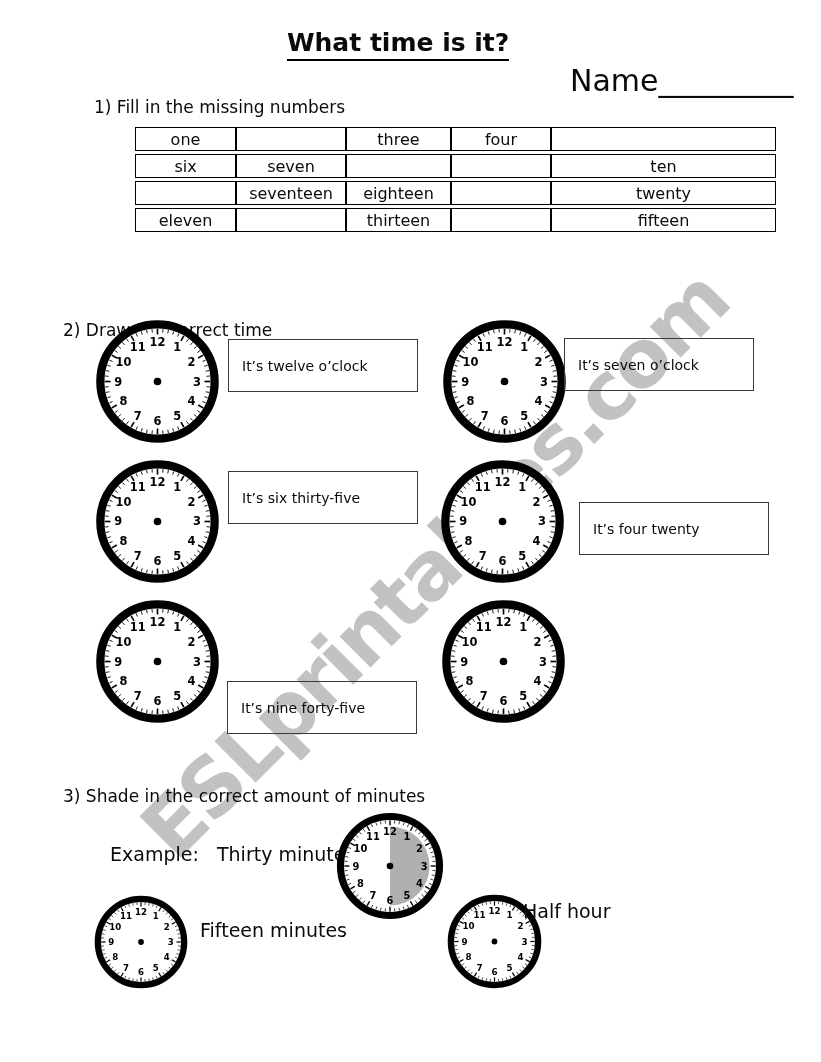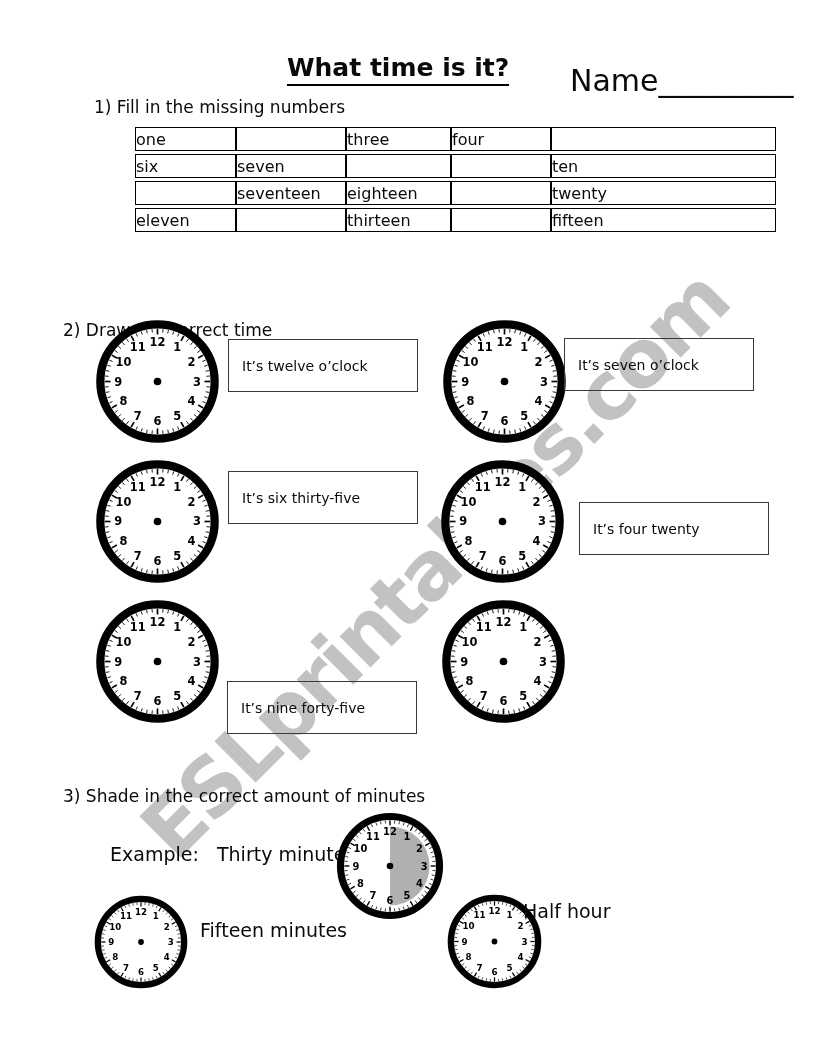--- a/index.html
+++ b/index.html
@@ -12,41 +12,41 @@
   
   .watermark {
     position:absolute; left:5px; top:505px; width:860px; height:120px;
     z-index:1; text-align:center; white-space:nowrap;
     font-size:80px; font-weight:bold; letter-spacing:-3px;
     color:#c2c2c2; transform:rotate(-45deg); pointer-events:none;
     line-height:120px;
   }
   
   .title {
-    position:absolute; left:287px; top:53px; z-index:2;
+    position:absolute; left:287px; top:28px; z-index:2;
     font-size:25px; font-weight:bold;
     border-bottom:2.5px solid #000; padding-bottom:2px;
   }
   .name-row { position:absolute; left:570px; top:63px; z-index:2; font-size:30px; }
   .name-blank { letter-spacing:0px; }
   
   .heading { position:absolute; left:63px; z-index:2; font-size:17px; font-weight:500; }
   .h1 { top:97px;margin-left:31px; }
   .h2 { top:272px;margin-top:48px; }
   .h3 { top:786px; }
   
   table.numbers {
     position:absolute; left:135px; top:124px; z-index:2;
     width:641px; table-layout:fixed;
     border-collapse:separate; border-spacing:0 3px;
     font-size:16px;
   }
   table.numbers td {
     border:1.5px solid #000; height:24px;
-    vertical-align:middle;
+    text-align:center; vertical-align:middle;
     background:transparent; overflow:hidden;
   }
   
   .clock { position:absolute; z-index:2; }
   .clock svg { display:block; width:100%; height:100%; }
   
   .tbox {
     position:absolute; z-index:2; width:190px; height:53px;
     border:1.5px solid #3a3a3a; background:transparent;
     display:flex; align-items:center; padding-left:13px;

